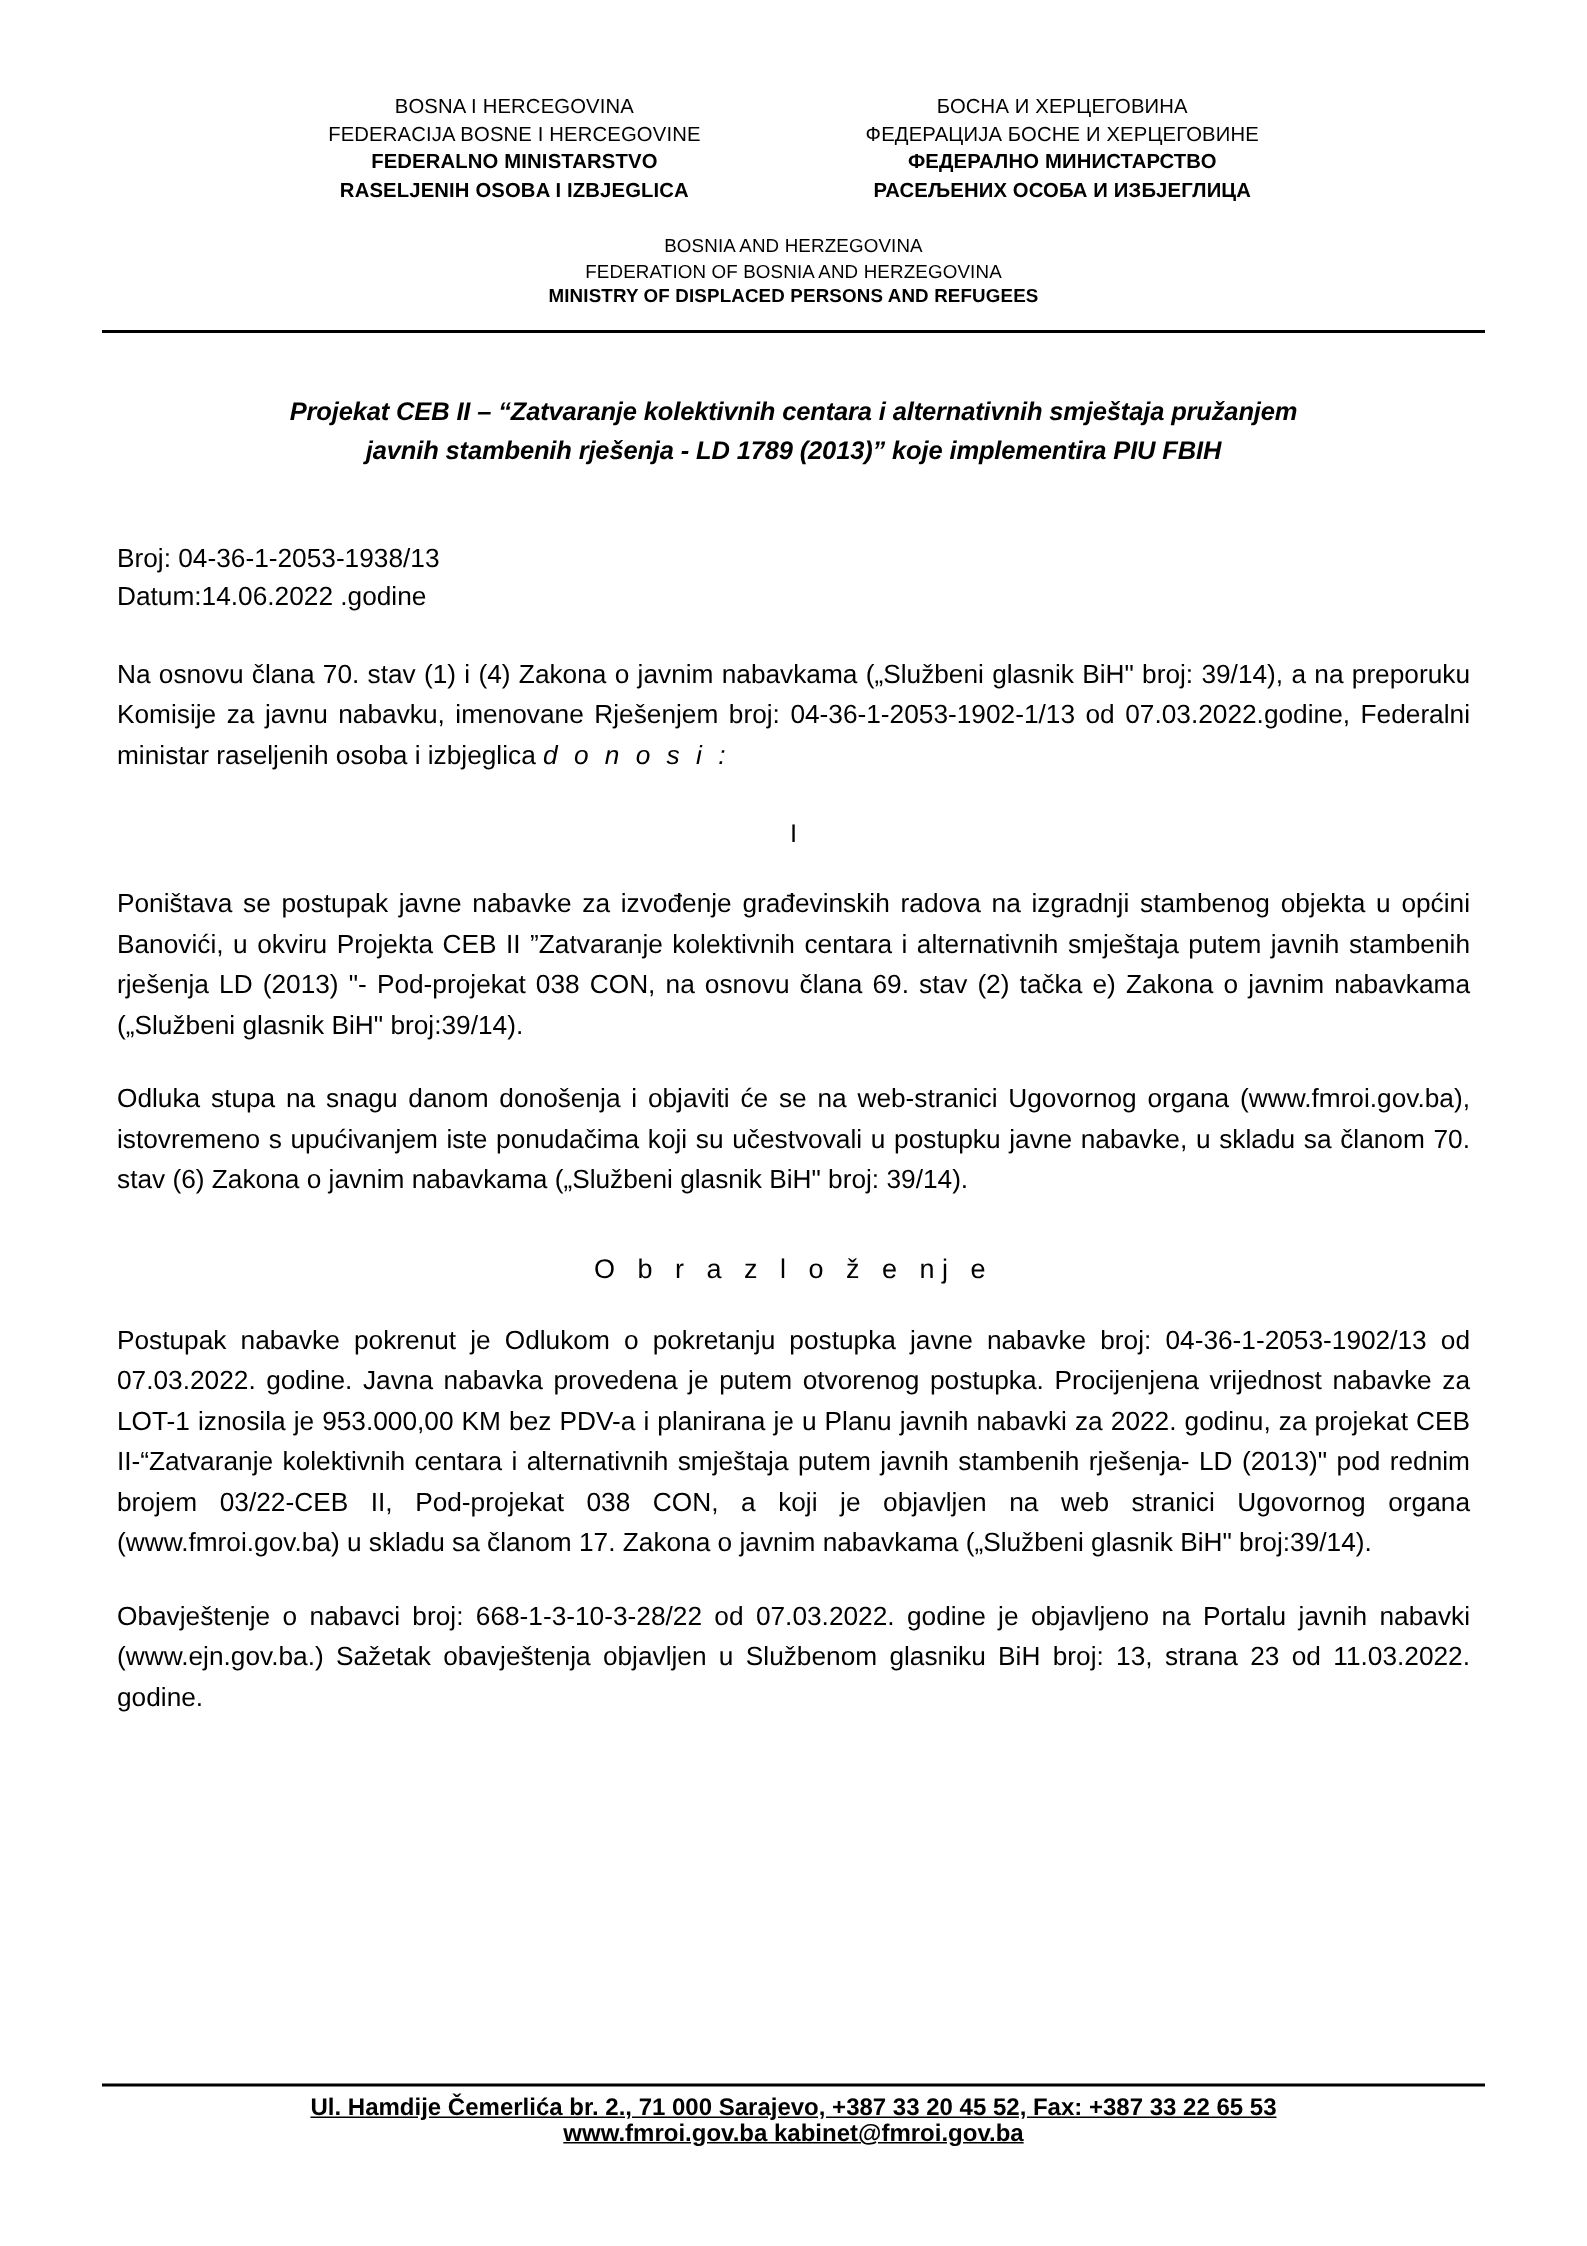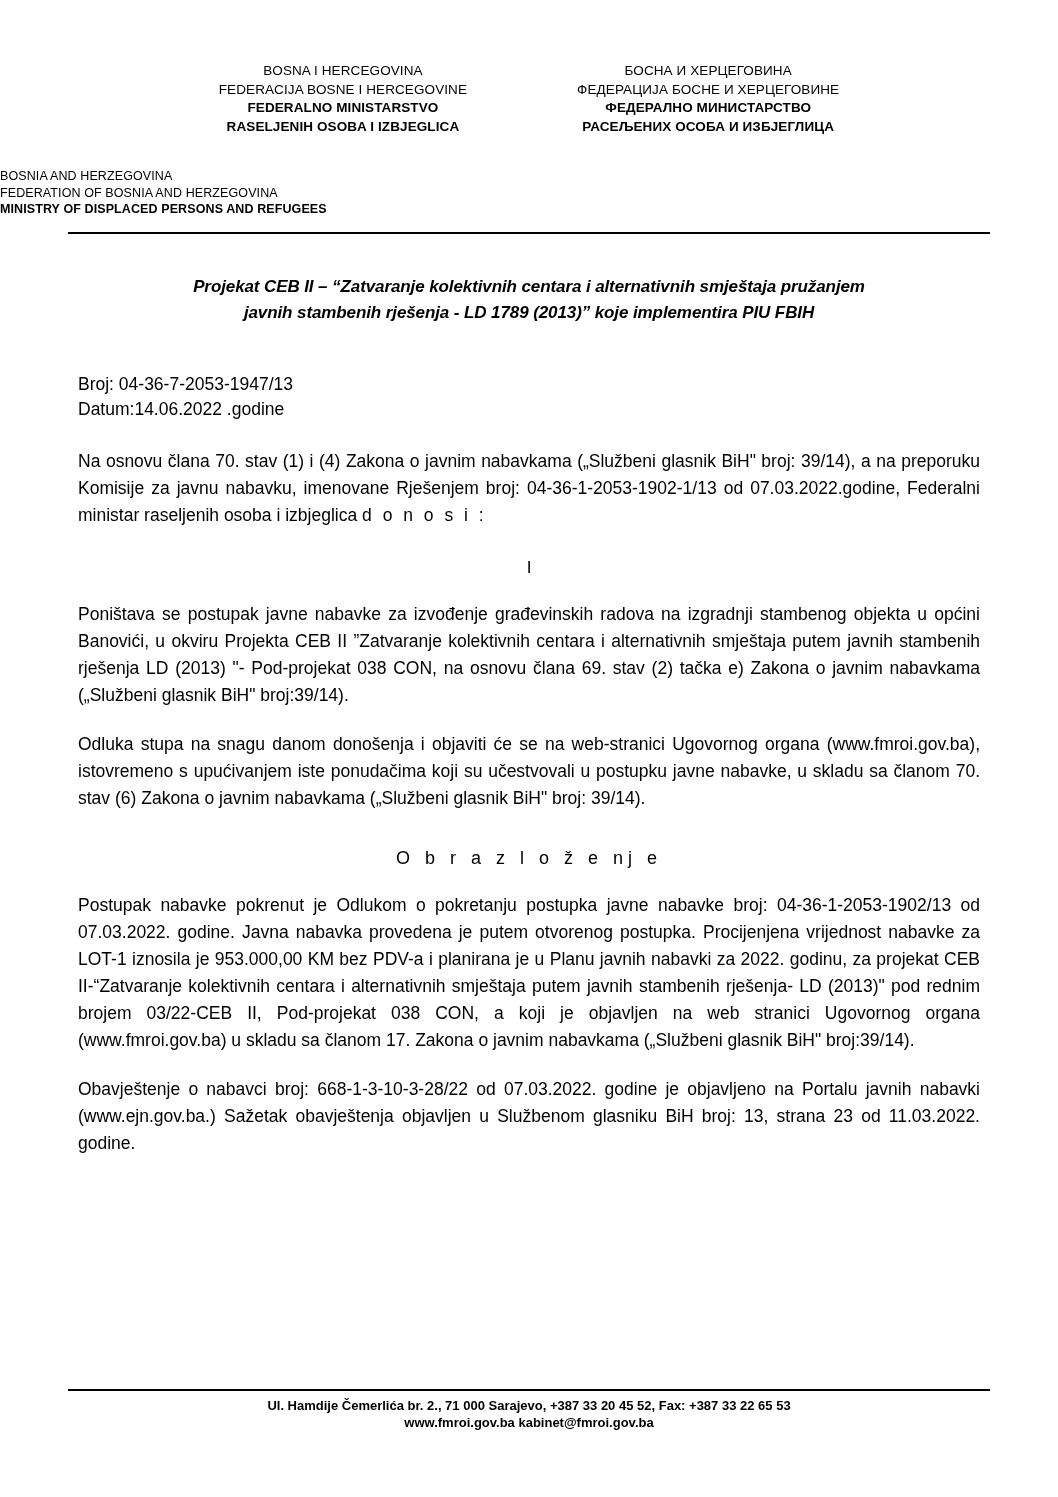--- a/index.html
+++ b/index.html
@@ -36,21 +36,22 @@
     font-size: 13.5px;
     line-height: 18.5px;
     font-weight: 700;
     letter-spacing: 0.1px;
     white-space: nowrap;
   }
   .lh-line.thin {
     font-weight: 400;
   }
   .lh-en {
-    margin-top: 32px;
+    text-align: center;
+    margin-top: 20px;
   }
   .lh-en .lh-line {
     font-size: 12.5px;
     line-height: 16.5px;
   }
 
   .rule-top {
     margin: 14px 68px 0 68px;
     border-top: 2px solid #000;
   }
@@ -85,20 +86,21 @@
     font-size: 17.5px;
     line-height: 27px;
     text-align: justify;
     text-justify: inter-word;
   }
   .para.first {
     margin-top: 26px;
   }
 
   .spaced {
+    font-style: italic;
     letter-spacing: 3px;
     margin-top: 32px;
   }
 
   .decision-head {
     margin-top: 44px;
     text-align: center;
     font-size: 19px;
     line-height: 27px;
     font-weight: 700;
@@ -133,24 +135,25 @@
     left: 0;
     right: 0;
     bottom: 66px;
   }
   .rule-bot {
     margin: 0 68px 0 68px;
     border-top: 2px solid #000;
   }
   .foot-text {
     text-align: center;
-    font-size: 13px;
+    font-size: 16px;
     line-height: 17px;
     font-weight: 700;
     margin-top: 6px;
+    text-decoration: underline;
   }
   .foot-text .fl {
     display: block;
   }
 </style>
 </head>
 <body>
 
 <div class="page">
 
@@ -183,21 +186,21 @@
   </div>
 
   <div class="content">
 
     <div class="doc-title">
       <span>Projekat CEB II – “Zatvaranje kolektivnih centara i alternativnih smještaja pružanjem</span>
       <span class="t2">javnih stambenih rješenja - LD 1789 (2013)” koje implementira PIU FBIH</span>
     </div>
 
     <div class="meta">
-      <div>Broj: 04-36-7-2053-1947/13</div>
+      <div>Broj: 04-36-1-2053-1938/13</div>
       <div>Datum:14.06.2022 .godine</div>
     </div>
 
     <div class="para first"><span>Na osnovu člana 70. stav (1) i  (4)  Zakona o javnim nabavkama („Službeni glasnik BiH" broj: 39/14), a na preporuku Komisije za javnu nabavku, imenovane Rješenjem broj: 04-36-1-2053-1902-1/13 od 07.03.2022.godine, Federalni ministar raseljenih osoba i izbjeglica </span><span class="spaced">d o n o s i :</span></div>
 
 
     <div class="roman">I</div>
 
     <div class="para">Poništava se postupak javne nabavke za izvođenje građevinskih radova na izgradnji stambenog objekta u općini Banovići, u okviru Projekta CEB II ”Zatvaranje kolektivnih centara i alternativnih smještaja putem javnih stambenih rješenja LD (2013) "- Pod-projekat 038 CON, na osnovu člana 69. stav (2) tačka e) Zakona o javnim nabavkama („Službeni glasnik BiH" broj:39/14).</div>
 

